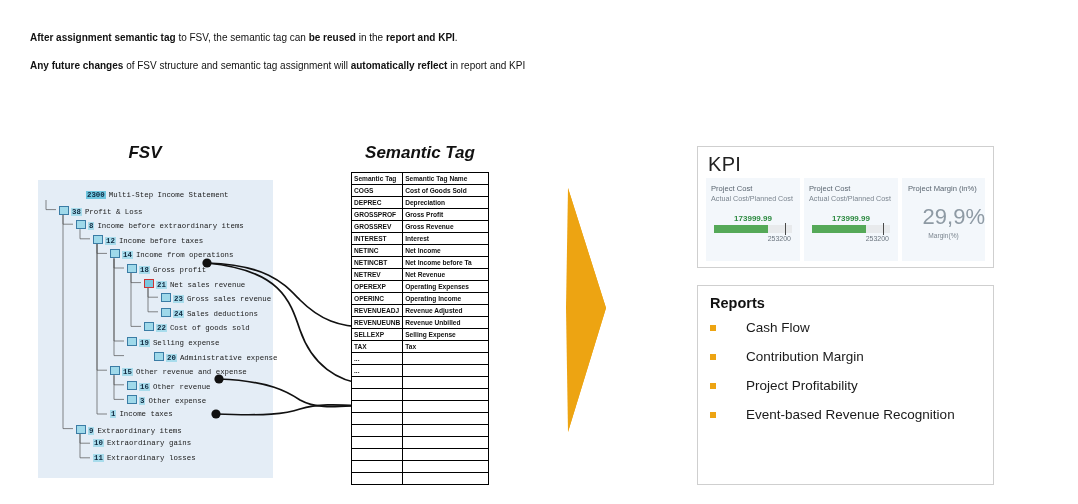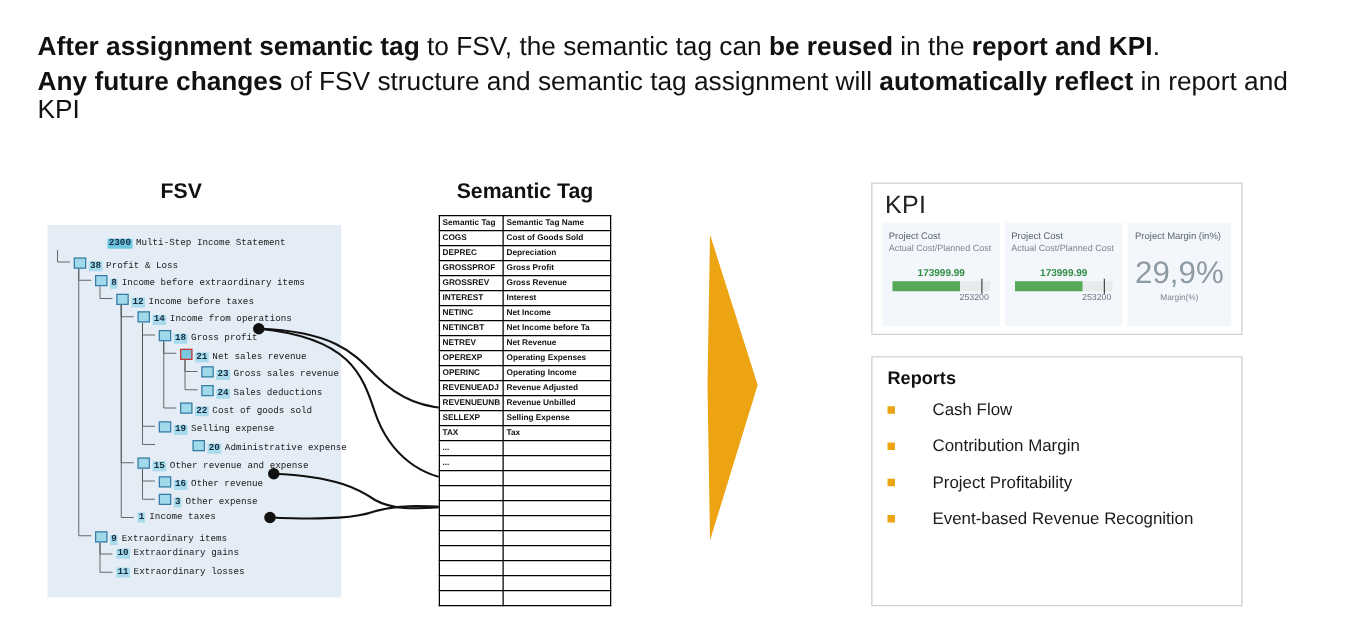--- a/index.html
+++ b/index.html
@@ -7,29 +7,30 @@
     width:1078px;height:504px;
     background:#ffffff;
     font-family:"Liberation Sans", sans-serif;
     color:#000;
     overflow:hidden;
     position:relative;
   }
   
   #headline{
     position:absolute;left:30px;top:27px;width:1030px;
-    font-size:21px;line-height:22px;color:#111;
+    font-size:10px;line-height:22px;color:#111;
   }
   #headline .ln{margin-bottom:6px;}
   #headline b{font-weight:bold;}
 
   
   .col-caption{
     position:absolute;font-weight:bold;font-size:17px;color:#111;
     text-align:center;
+    font-style:italic;
   }
   #cap-fsv{left:90px;top:143px;width:110px;}
   #cap-tag{left:345px;top:143px;width:150px;}
 
   
   #fsv-panel{
     position:absolute;left:38px;top:180px;width:235px;height:298px;
     background:#e4edf6;
   }
   .tree-row{
@@ -102,21 +103,21 @@
     font-size:8px;font-weight:bold;color:#2e8b42;text-align:center;
     margin-top:10px;
   }
   .bar-wrap{
     position:relative;margin:2px 8px 0 8px;height:8px;background:#e8eaec;
   }
   .bar-fill{position:absolute;left:0;top:0;height:8px;background:#55a958;}
   .bar-tick{position:absolute;top:-2px;width:1.5px;height:12px;background:#4a4a4a;}
   .kpi-planned{font-size:7px;color:#6b757f;text-align:right;padding-right:9px;margin-top:2px;}
   .kpi-margin-lbl{font-size:7.6px;color:#5a6570;padding:6px 5px 0 6px;line-height:10px;}
-  .kpi-margin-val{font-size:25px;color:#8e9aa4;text-align:center;margin-top:10px;}
+  .kpi-margin-val{font-size:22px;color:#8e9aa4;text-align:right;margin-top:10px;}
   .kpi-margin-sub{font-size:6.6px;color:#7b858f;text-align:center;margin-top:2px;}
 
   
   #reports-card{
     position:absolute;left:697px;top:285px;width:295px;height:198px;
     border:1px solid #cfcfcf;background:#ffffff;
   }
   #reports-title{
     position:absolute;left:12px;top:9px;font-size:14.5px;font-weight:bold;color:#111;
   }

